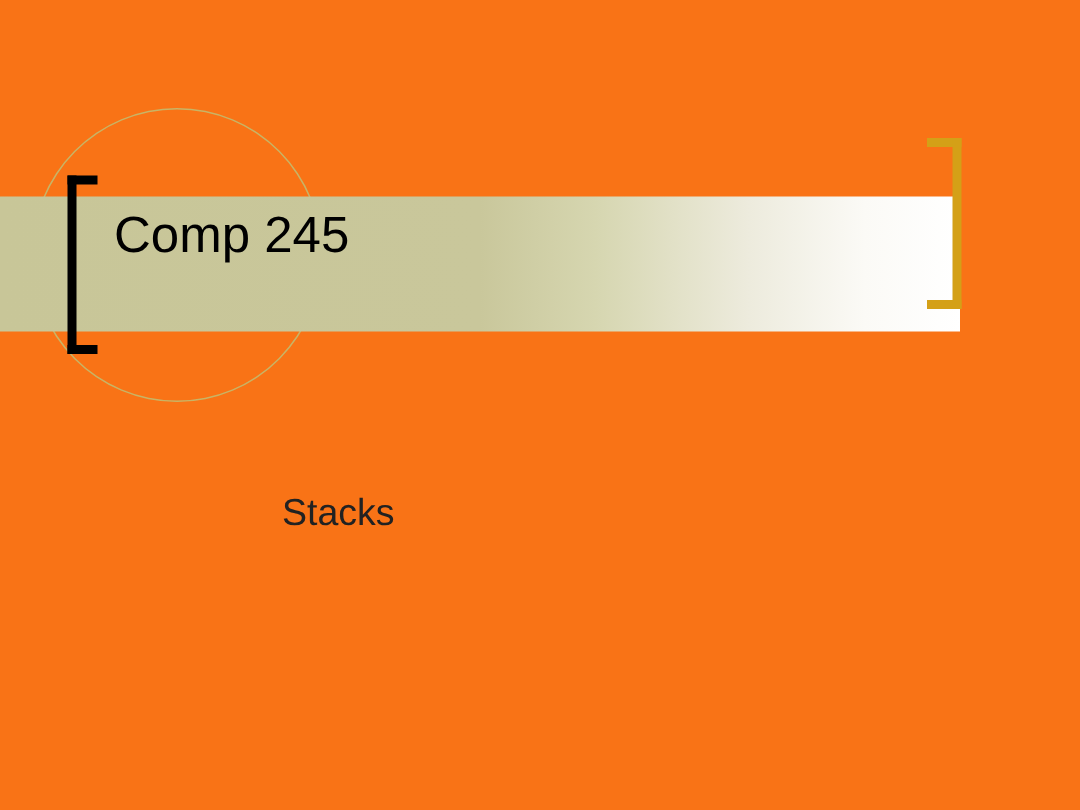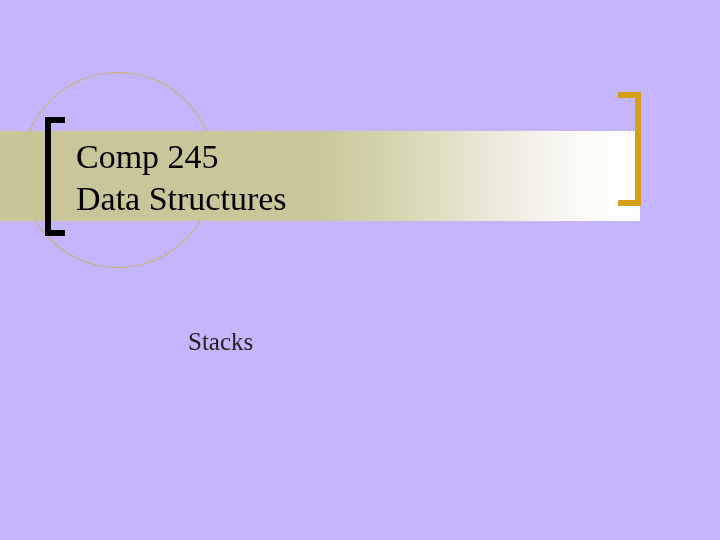--- a/index.html
+++ b/index.html
@@ -1,21 +1,21 @@
 <!DOCTYPE html>
 <html><head>
   <meta charset="utf-8">
   <style>
     html, body { margin: 0; padding: 0; }
     body {
       width: 720px; height: 540px; position: relative; overflow: hidden;
       background: #FFFFFF;
       font-family: "Liberation Sans", sans-serif;
     }
-    .slide { position: absolute; inset: 0; background: #c4b5fd; font-family: Liberation Serif, serif; }
+    .slide { position: absolute; inset: 0; background: #f97316; }
     .circle {
       position: absolute; left: 21px; top: 72px;
       width: 194px; height: 196px; border-radius: 50%;
       border: 1px solid #C8B466; box-sizing: border-box;
     }
     .band {
       position: absolute; left: 0; top: 131px; width: 640px; height: 90px;
       background: linear-gradient(to right, #C8C698 0%, #C9C79B 50%, #D6D6B0 62%, #EDEBDD 78%, #FBFAF6 90%, #FFFFFF 100%);
     }
     .bracket-left {
@@ -41,16 +41,15 @@
 </head>
 <body>
 
 <div class="slide">
   <div class="circle"></div>
   <div class="band"></div>
   <div class="bracket-left"></div>
   <div class="bracket-right"></div>
   <div class="title">
     <div>Comp 245</div>
-    <div>Data Structures</div>
   </div>
   <div class="subtitle">Stacks</div>
 </div>
 
 </body></html>

